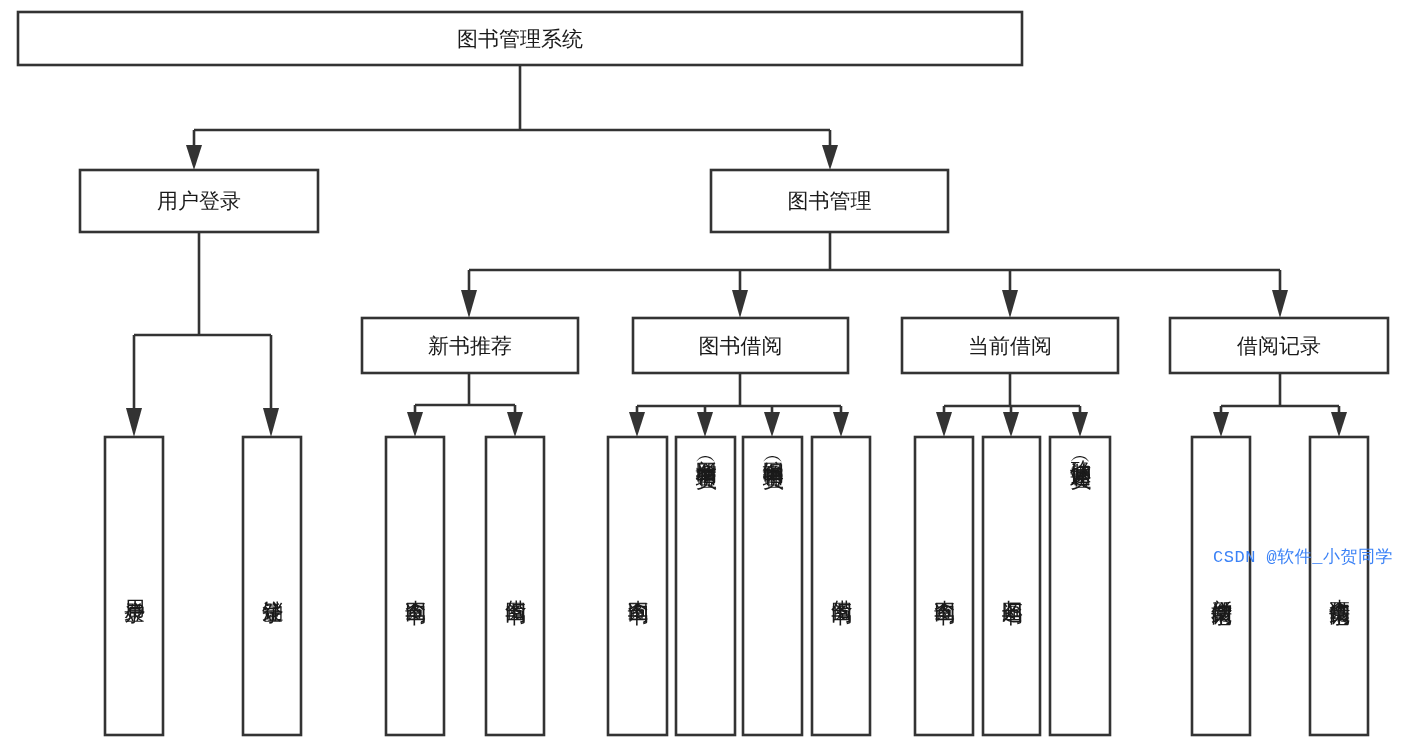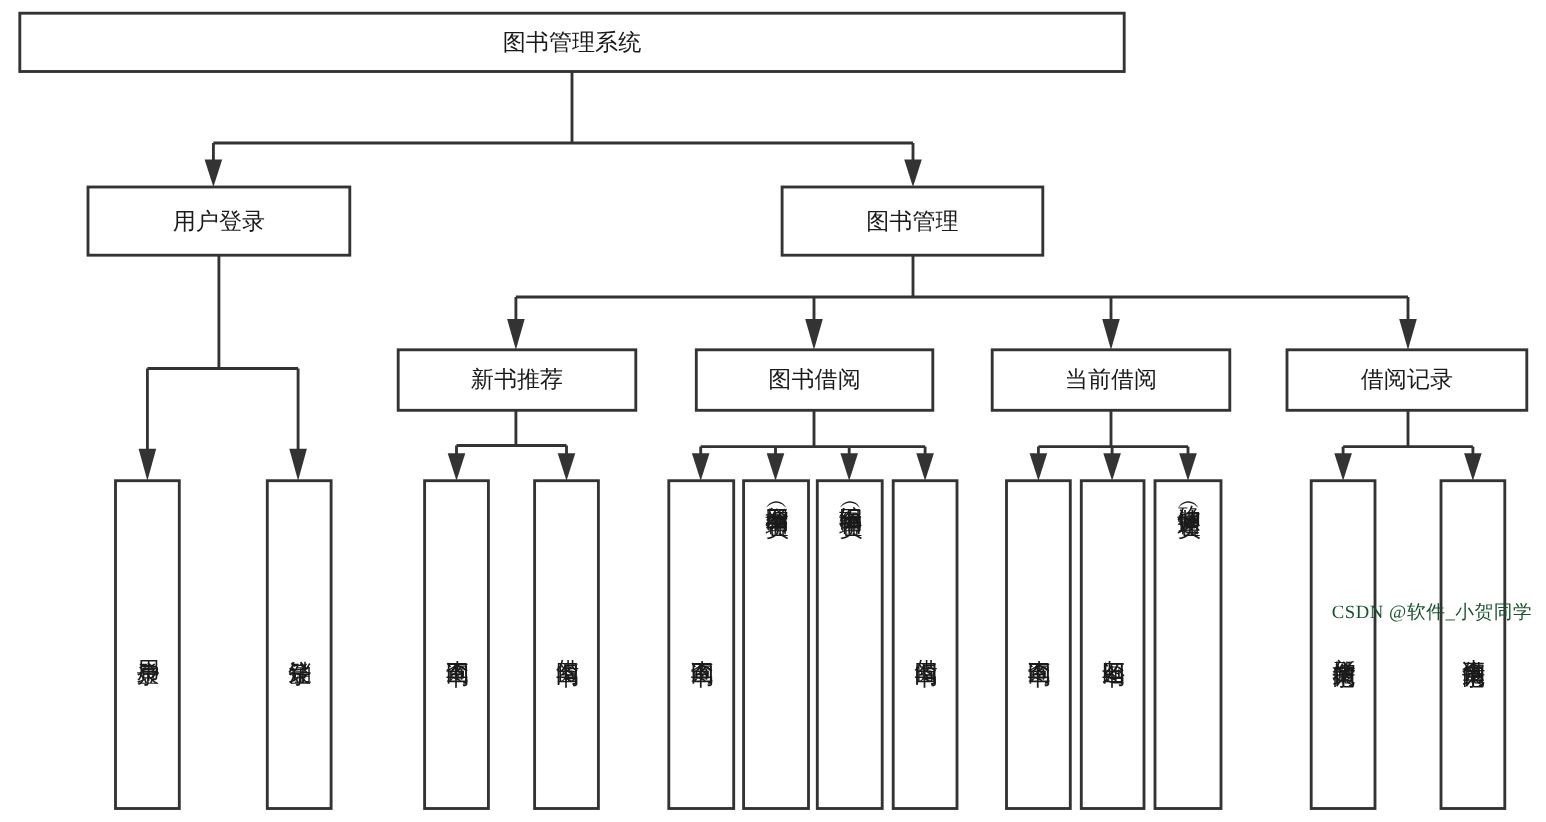--- a/index.html
+++ b/index.html
@@ -60,23 +60,23 @@
     font-size: 21px;
     line-height: 1.32;
     letter-spacing: 1.5px;
     color: #1a1a1a;
     white-space: nowrap;
   }
   .watermark {
     position: absolute;
     right: 12px;
     bottom: 8px;
-    font-family: Liberation Serif, serif;
+    font-family: Liberation Mono, monospace;
     font-size: 17px;
-    color: #14532d;
+    color: #3b82f6;
     white-space: nowrap;
     letter-spacing: 0.5px;
   }
 </style>
 </head>
 <body>
 
 <div id="diagram-root">
 
   <svg class="diagram" viewBox="0 0 1405 747">

